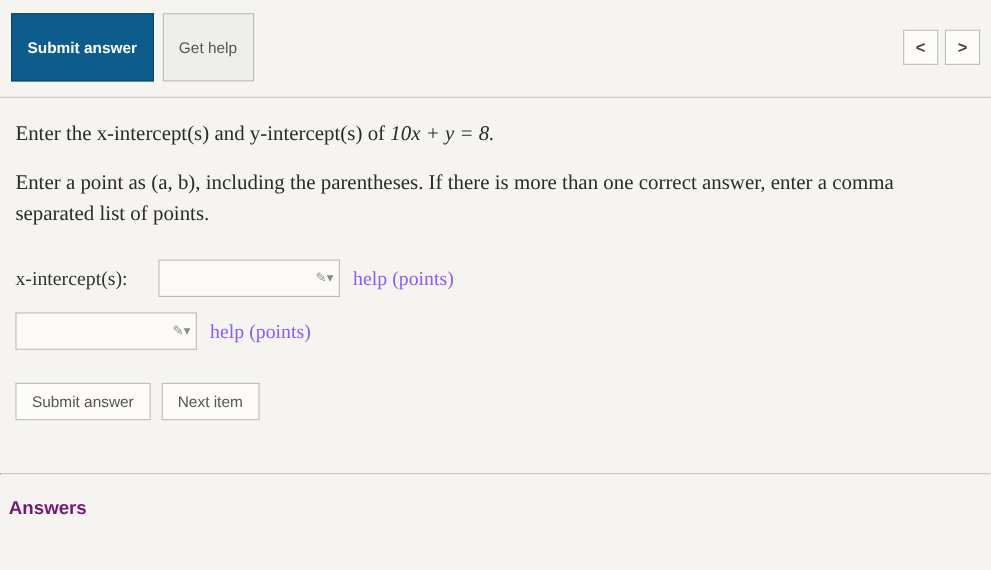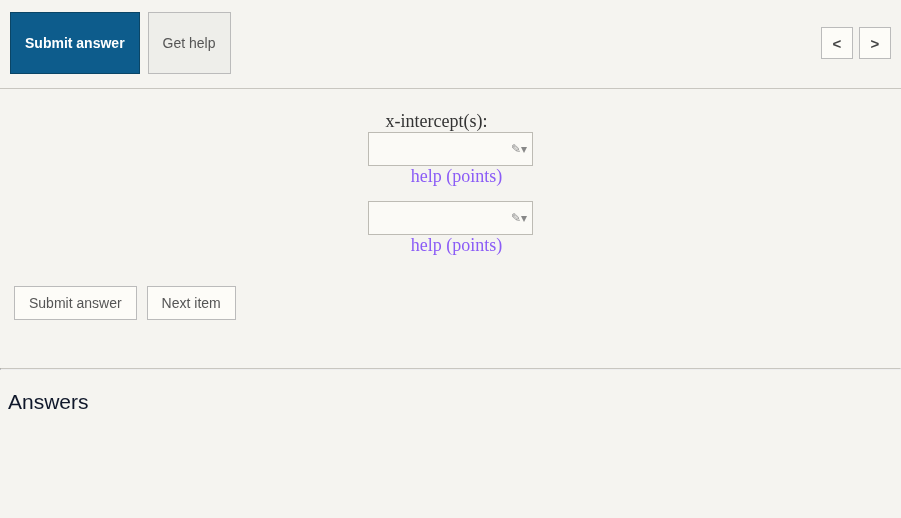--- a/index.html
+++ b/index.html
@@ -77,21 +77,20 @@
       line-height: 1.45;
       margin-bottom: 28px;
       color: #2a2a2a;
     }
     .input-row {
       display: flex;
       align-items: center;
       margin-bottom: 14px;
       font-size: 18px;
       color: #333;
-      flex-direction: column;
     }
     .input-label {
       width: 130px;
     }
     .answer-input {
       width: 165px;
       height: 34px;
       border: 1px solid #bdbbb4;
       background: #fbfaf6;
       padding: 4px 24px 4px 6px;
@@ -132,23 +131,23 @@
       font-size: 14px;
       cursor: pointer;
     }
     .divider {
       border-top: 1px solid #c8c6c0;
       margin: 0;
     }
     .footer-label {
       padding: 20px 8px 0 8px;
       font-family: Arial, sans-serif;
-      font-size: 21px;
-      color: #0f172a;
-      font-weight: normal;
+      font-size: 17px;
+      color: #701a75;
+      font-weight: bold;
     }
     .equation {
       font-style: italic;
     }
   </style>
 </head>
 <body>
 
 <div class="top-bar">
   <div class="top-left">
@@ -159,20 +158,24 @@
     <button class="btn-nav">
       <span>&lt;</span>
     </button>
     <button class="btn-nav">
       <span>&gt;</span>
     </button>
   </div>
 </div>
 
 <div class="content">
+  <p class="question-line">
+    <span>Enter the x-intercept(s) and y-intercept(s) of </span><span class="equation">10x + y = 8.</span>
+  </p>
+  <p class="instruction-line">Enter a point as (a, b), including the parentheses. If there is more than one correct answer, enter a comma separated list of points.</p>
 
   <div class="input-row">
     <span class="input-label">x-intercept(s):</span>
     <span class="input-wrapper">
       <input type="text" class="answer-input" value="" style="">
       <span class="input-icon">✎▾</span>
     </span>
     <span class="help-link">help (points)</span>
   </div>
 

